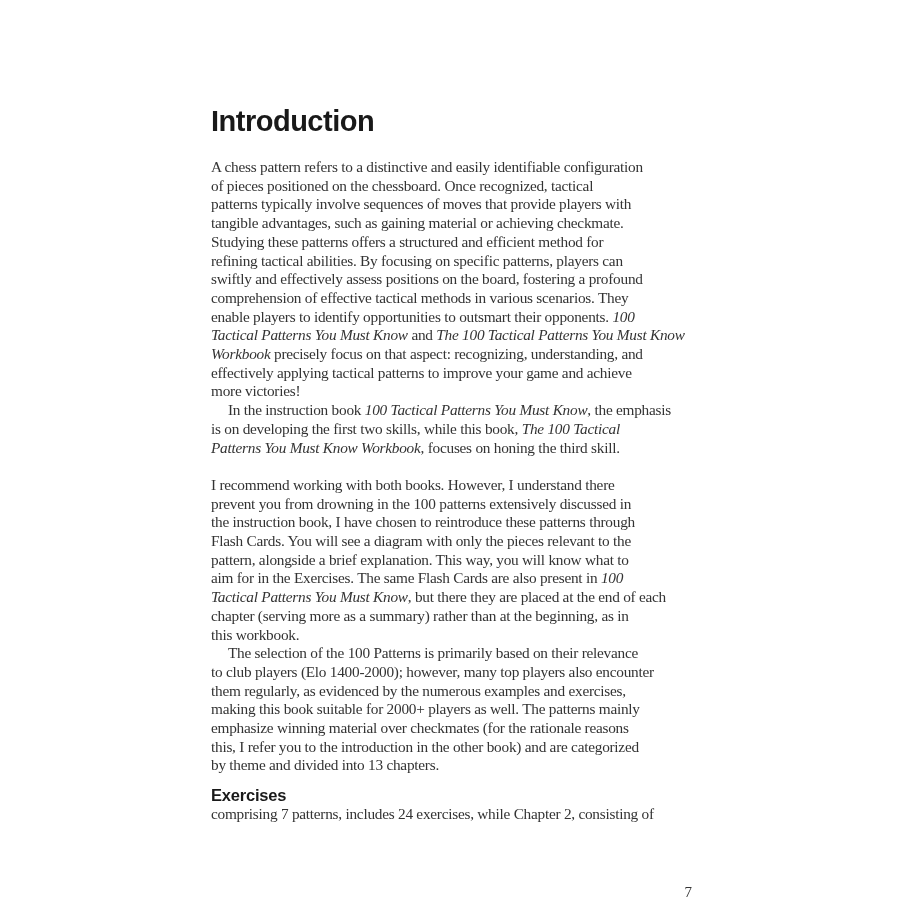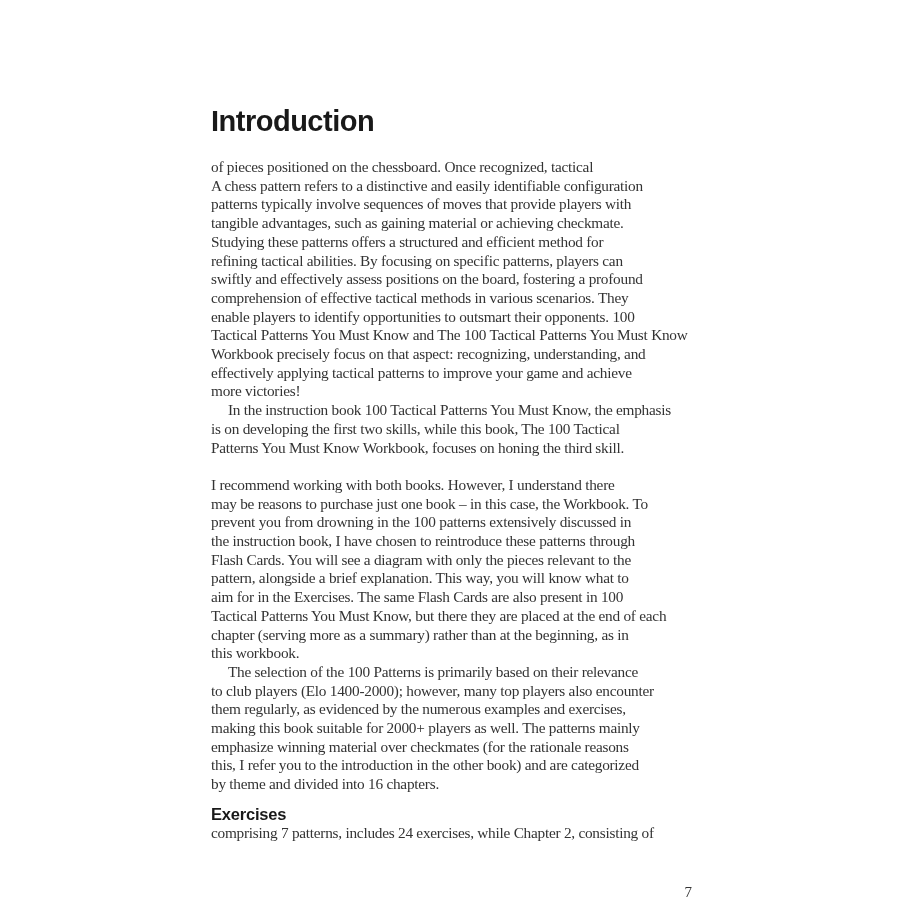--- a/index.html
+++ b/index.html
@@ -38,20 +38,21 @@
   .line {
     white-space: pre;
     font-size: 15.3px;
     line-height: 18.7px;
     letter-spacing: -0.25px;
   }
   .line.indent {
     padding-left: 17px;
   }
   .it {
+    font-style: italic;
   }
   .spacer {
     height: 18.7px;
   }
   .spacer-small {
     height: 11px;
   }
   .section-heading {
     font-family: "Liberation Sans", sans-serif;
     font-weight: 700;
@@ -71,60 +72,59 @@
   }
 </style>
 </head>
 <body>
 
 <div class="page">
   <div class="content">
     <h1 class="title">Introduction</h1>
     <div>
         <div class="para">
+          <div class="line"><span>A chess pattern refers to a distinctive and easily identifiable configuration</span></div>
           <div class="line"><span>of pieces positioned on the chessboard. Once recognized, tactical</span></div>
-          <div class="line"><span>A chess pattern refers to a distinctive and easily identifiable configuration</span></div>
           <div class="line"><span>patterns typically involve sequences of moves that provide players with</span></div>
           <div class="line"><span>tangible advantages, such as gaining material or achieving checkmate.</span></div>
           <div class="line"><span>Studying these patterns offers a structured and efficient method for</span></div>
           <div class="line"><span>refining tactical abilities. By focusing on specific patterns, players can</span></div>
           <div class="line"><span>swiftly and effectively assess positions on the board, fostering a profound</span></div>
           <div class="line"><span>comprehension of effective tactical methods in various scenarios. They</span></div>
           <div class="line"><span>enable players to identify opportunities to outsmart their opponents. </span><span class="it">100</span></div>
           <div class="line"><span class="it">Tactical Patterns You Must Know</span><span> and </span><span class="it">The 100 Tactical Patterns You Must Know</span></div>
           <div class="line"><span class="it">Workbook</span><span> precisely focus on that aspect: recognizing, understanding, and</span></div>
           <div class="line"><span>effectively applying tactical patterns to improve your game and achieve</span></div>
           <div class="line"><span>more victories!</span></div>
         </div>
         <div class="para">
           <div class="line indent"><span>In the instruction book </span><span class="it">100 Tactical Patterns You Must Know</span><span>, the emphasis</span></div>
           <div class="line"><span>is on developing the first two skills, while this book, </span><span class="it">The 100 Tactical</span></div>
           <div class="line"><span class="it">Patterns You Must Know Workbook</span><span>, focuses on honing the third skill.</span></div>
         </div>
         <div class="spacer"></div>
         <div class="para">
           <div class="line"><span>I recommend working with both books. However, I understand there</span></div>
-          <div class="line"><span>may be reasons to purchase just one book – in this case, the Workbook. To</span></div>
           <div class="line"><span>prevent you from drowning in the 100 patterns extensively discussed in</span></div>
           <div class="line"><span>the instruction book, I have chosen to reintroduce these patterns through</span></div>
           <div class="line"><span>Flash Cards. You will see a diagram with only the pieces relevant to the</span></div>
           <div class="line"><span>pattern, alongside a brief explanation. This way, you will know what to</span></div>
           <div class="line"><span>aim for in the Exercises. The same Flash Cards are also present in </span><span class="it">100</span></div>
           <div class="line"><span class="it">Tactical Patterns You Must Know</span><span>, but there they are placed at the end of each</span></div>
           <div class="line"><span>chapter (serving more as a summary) rather than at the beginning, as in</span></div>
           <div class="line"><span>this workbook.</span></div>
         </div>
         <div class="para">
           <div class="line indent"><span>The selection of the 100 Patterns is primarily based on their relevance</span></div>
           <div class="line"><span>to club players (Elo 1400-2000); however, many top players also encounter</span></div>
           <div class="line"><span>them regularly, as evidenced by the numerous examples and exercises,</span></div>
           <div class="line"><span>making this book suitable for 2000+ players as well. The patterns mainly</span></div>
           <div class="line"><span>emphasize winning material over checkmates (for the rationale reasons</span></div>
           <div class="line"><span>this, I refer you to the introduction in the other book) and are categorized</span></div>
-          <div class="line"><span>by theme and divided into 16 chapters.</span></div>
+          <div class="line"><span>by theme and divided into 13 chapters.</span></div>
         </div>
         <div class="spacer-small"></div>
         <div class="section-heading">Exercises</div>
         <div class="para">
           <div class="line"><span>comprising 7 patterns, includes 24 exercises, while Chapter 2, consisting of</span></div>
         </div>
       </div>
   </div>
   <div class="page-number">7</div>
 </div>

